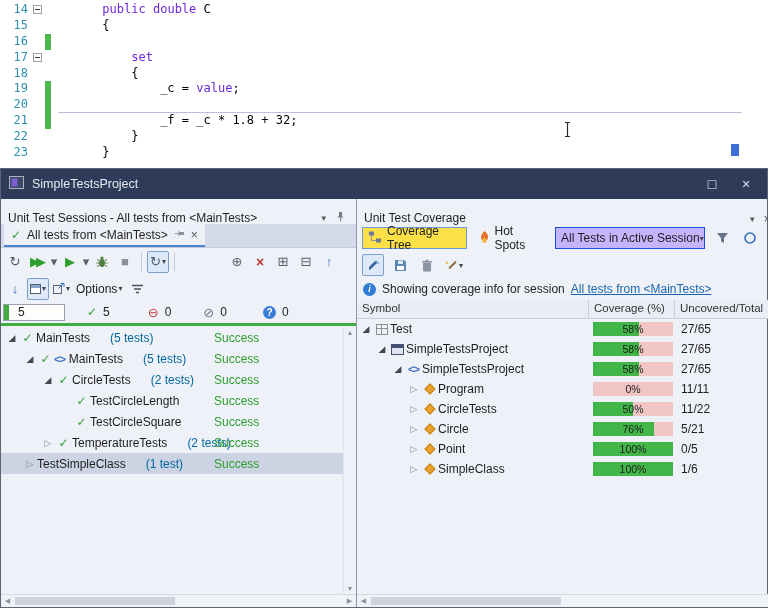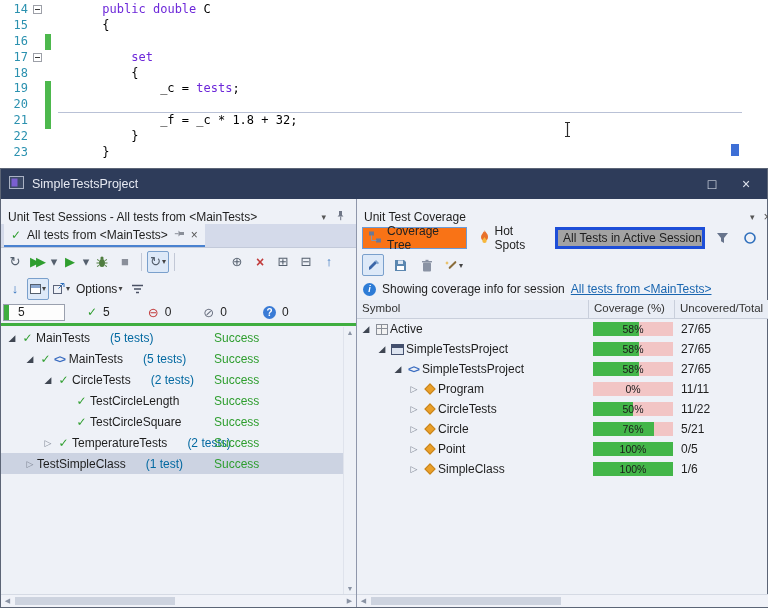--- a/index.html
+++ b/index.html
@@ -25,21 +25,21 @@
 
 #toolwin{position:absolute;left:0;top:168px;width:768px;height:440px;background:#eef1f7;border:1px solid #5c6576;display:flex;flex-direction:column}
 #titlebar{height:30px;background:#2e3c5a;display:flex;align-items:center;padding:0 8px;gap:8px;color:#e6e9f2;font-size:12.5px;flex:0 0 30px}
 .tbtn{width:26px;text-align:center;font-size:14px;color:#dfe4ee;cursor:default}
 #titlebar .spacer{margin-left:auto}
 #wbody{display:flex;flex:1;min-height:0}
 
 
 #leftpane{width:356px;flex:0 0 356px;border-right:1px solid #8f97ab;display:flex;flex-direction:column;min-height:0}
 #rightpane{flex:1;display:flex;flex-direction:column;min-height:0}
-.pane-header{height:25px;flex:0 0 25px;display:flex;align-items:flex-end;padding:0 7px;font-size:12px;color:#1e1e1e}
+.pane-header{height:25px;flex:0 0 25px;display:flex;align-items:flex-start;padding:12px 7px;font-size:12px;color:#1e1e1e}
 .ph-icons{margin-left:auto;display:flex;align-items:center;gap:9px;color:#555;padding-right:3px}
 .ph-icons .chev{font-size:9px}
 .ph-icons .x{font-size:13px}
 
 
 .tabstrip{height:24px;flex:0 0 24px;background:#d4daea;display:flex;align-items:flex-end;padding-left:3px;border-bottom:1px solid #c3cada}
 .session-tab{height:23px;background:#edf0f7;display:flex;align-items:center;gap:6px;padding:0 7px;border-bottom:2px solid #4a82d0;font-size:12px}
 .tab-check{color:#2f9e2f;font-weight:bold}
 .tab-x{color:#555;font-size:12px}
 
@@ -87,22 +87,22 @@
 .vscroll{position:absolute;right:0;top:0;bottom:0;width:13px;background:#eef1f7;border-left:1px solid #dfe3ec;display:flex;flex-direction:column;justify-content:space-between;align-items:center;padding:2px 0;font-size:7px;color:#8a93a4}
 .hscroll{height:13px;flex:0 0 13px;border-top:1px solid #d5dae4;background:#f0f2f8;position:relative;font-size:7px;color:#8a93a4}
 .harrow{position:absolute;top:0;width:13px;height:12px;display:flex;align-items:center;justify-content:center}
 .harrow.l{left:0}.harrow.r{right:0}
 .hthumb{position:absolute;left:14px;top:2px;height:8px;width:160px;background:#cdd3df}
 
 
 .rtb1{height:28px;flex:0 0 28px;display:flex;align-items:center;gap:6px;padding:0 5px}
 .rtb2{height:26px;flex:0 0 26px;display:flex;align-items:center;gap:5px;padding:0 5px}
 .rbtn{height:22px;display:flex;align-items:center;gap:5px;padding:0 5px;font-size:12px;color:#222;border:1px solid transparent}
-.rbtn.selected{border-color:#6a9bd8;background:#f97316}
-.combo{height:22px;flex:0 0 150px;background:#a3a3a3;border:3px solid #1d4ed8;display:flex;align-items:center;padding:0 5px;font-size:12px;white-space:nowrap;overflow:hidden}
+.rbtn.selected{border-color:#6a9bd8;background:#fde047}
+.combo{height:22px;flex:0 0 150px;background:#c4b5fd;border:1px solid #1d4ed8;display:flex;align-items:center;padding:0 5px;font-size:12px;white-space:nowrap;overflow:hidden}
 .combo .dd{margin-left:auto;font-size:8px;color:#444}
 .push{margin-left:auto;margin-right:15px}
 .info-row{height:22px;flex:0 0 22px;display:flex;align-items:center;gap:6px;padding:0 6px;font-size:12px;white-space:nowrap}
 .info-i{width:13px;height:13px;border-radius:50%;background:#2e7cd6;color:#fff;font-size:9px;font-weight:bold;font-style:italic;display:flex;align-items:center;justify-content:center;flex:none}
 .info-link{color:#1a66b0;text-decoration:underline}
 
 
 .grid-wrap{flex:1;position:relative;overflow:hidden}
 .grid-header{height:19px;display:flex;border-bottom:1px solid #c9cfdb;background:#e9edf5;font-size:11.5px;color:#333;margin-right:13px}
 .gh{padding:2px 5px;border-right:1px solid #c9cfdb;white-space:nowrap;overflow:hidden}
@@ -125,21 +125,21 @@
 </head>
 <body>
 
 <div id="editor">
   <div id="ed-lines">
       <div class="ed-line"><span class="ed-num">14</span><span class="ed-fold"><span class="fold-box"></span></span><span class="ed-bar"></span><span class="ed-code"><span>      </span><span class="tok-k">public</span><span> </span><span class="tok-k">double</span><span> C</span></span></div>
       <div class="ed-line"><span class="ed-num">15</span><span class="ed-fold"></span><span class="ed-bar"></span><span class="ed-code"><span>      {</span></span></div>
       <div class="ed-line"><span class="ed-num">16</span><span class="ed-fold"></span><span class="ed-bar on"></span></div>
       <div class="ed-line"><span class="ed-num">17</span><span class="ed-fold"><span class="fold-box"></span></span><span class="ed-bar"></span><span class="ed-code"><span>          </span><span class="tok-k">set</span></span></div>
       <div class="ed-line"><span class="ed-num">18</span><span class="ed-fold"></span><span class="ed-bar"></span><span class="ed-code"><span>          {</span></span></div>
-      <div class="ed-line"><span class="ed-num">19</span><span class="ed-fold"></span><span class="ed-bar on"></span><span class="ed-code"><span>              _c = </span><span class="tok-k">tests</span><span>;</span></span></div>
+      <div class="ed-line"><span class="ed-num">19</span><span class="ed-fold"></span><span class="ed-bar on"></span><span class="ed-code"><span>              _c = </span><span class="tok-k">value</span><span>;</span></span></div>
       <div class="ed-line current"><span class="ed-num">20</span><span class="ed-fold"></span><span class="ed-bar on"></span></div>
       <div class="ed-line"><span class="ed-num">21</span><span class="ed-fold"></span><span class="ed-bar on"></span><span class="ed-code"><span>              _f = _c * 1.8 + 32;</span></span></div>
       <div class="ed-line"><span class="ed-num">22</span><span class="ed-fold"></span><span class="ed-bar"></span><span class="ed-code"><span>          }</span></span></div>
       <div class="ed-line"><span class="ed-num">23</span><span class="ed-fold"></span><span class="ed-bar"></span><span class="ed-code"><span>      }</span></span></div>
     </div>
   <div id="ibeam">
     <svg width="11" height="17">
         <path d="M3 1.5h5M5.5 1.5v14M3 15.5h5" stroke="#2a2a2a" stroke-width="1.2" fill="none"></path>
       </svg>
   </div>
@@ -404,21 +404,21 @@
           <span class="gh gh1">Symbol</span>
           <span class="gh gh2">Coverage (%)</span>
           <span class="gh gh3">Uncovered/Total</span>
         </div>
         <div id="cov-grid">
             <div class="cv-row">
               <span class="cv-exp" style="margin-left: 2px;">◢</span>
               <span class="cv-icon">
                 <span class="ic-total"></span>
               </span>
-              <span class="cv-name">Active</span>
+              <span class="cv-name">Test</span>
               <span class="cv-bar" style="background: rgb(242, 197, 197);">
                 <span class="cv-fill" style="width: 58%; background: rgb(67, 182, 73);"></span>
                 <span class="cv-pct">58%</span>
               </span>
               <span class="cv-ratio">27/65</span>
             </div>
             <div class="cv-row">
               <span class="cv-exp" style="margin-left: 18px;">◢</span>
               <span class="cv-icon">
                 <span class="ic-project"></span>

